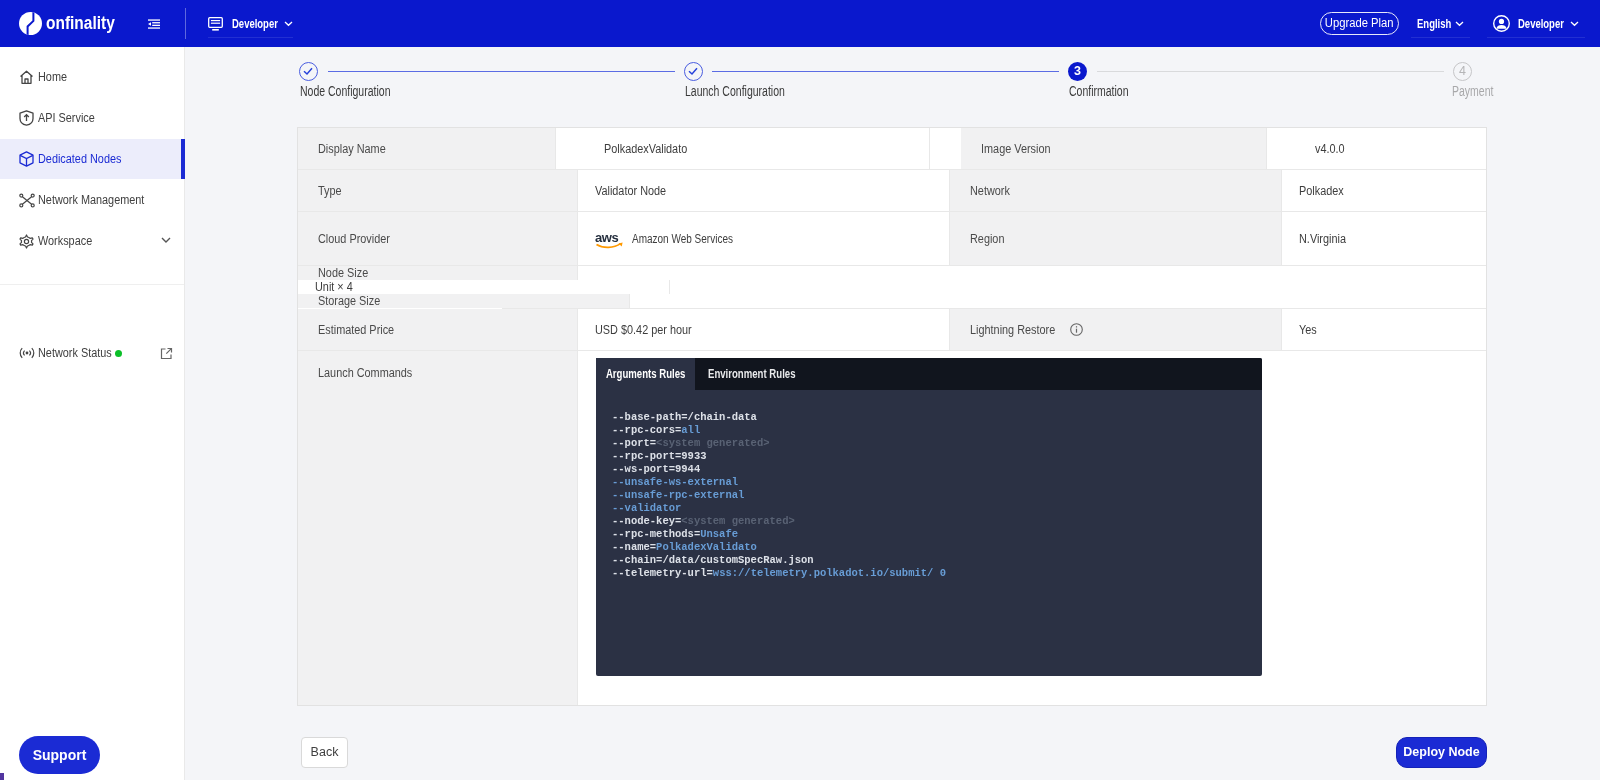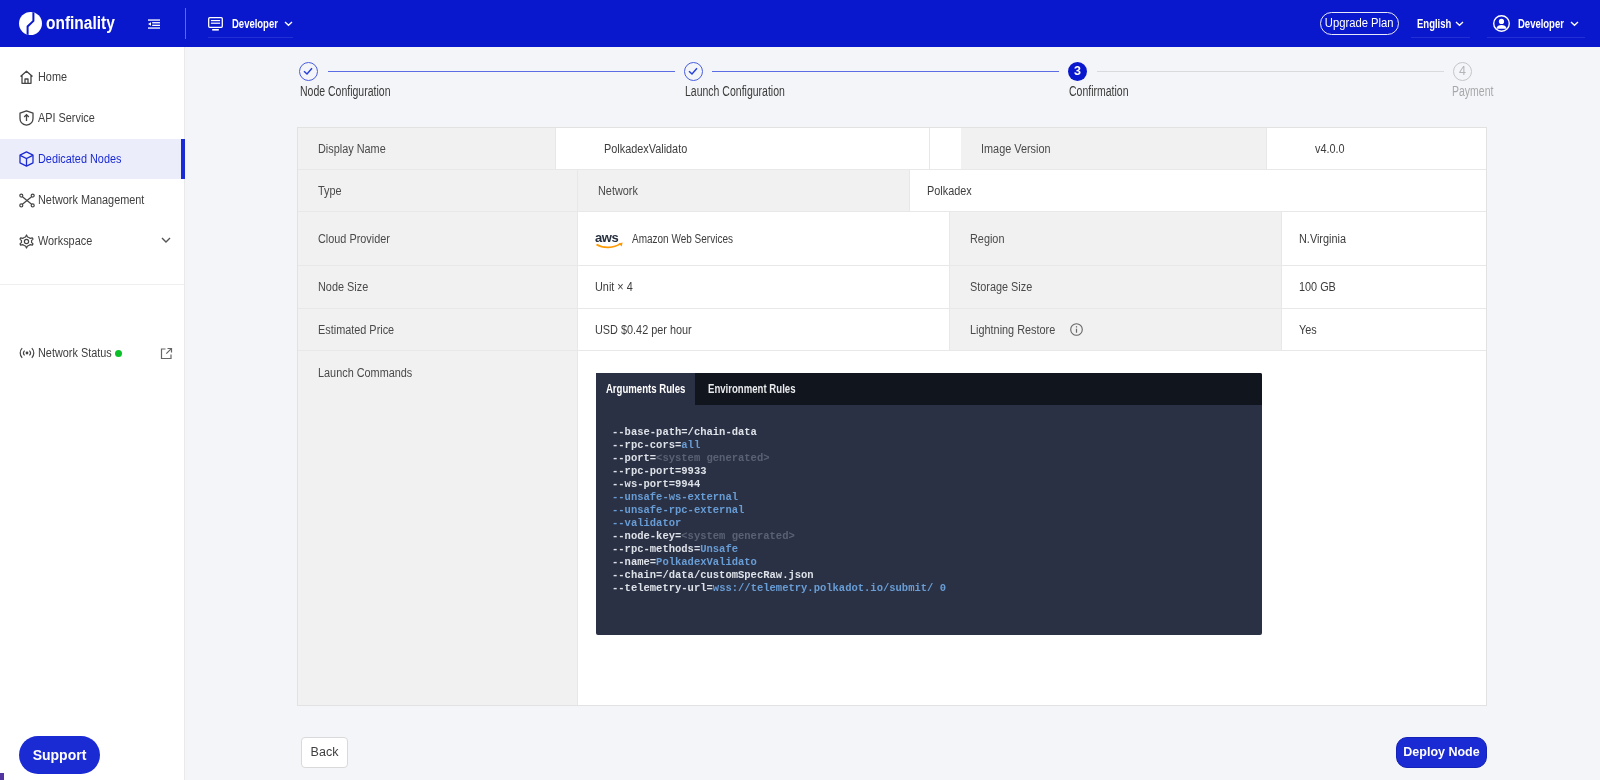--- a/index.html
+++ b/index.html
@@ -57,21 +57,21 @@
 .tbl { position:absolute; left:297px; top:127px; width:1190px; background:#fff; border:1px solid #e2e2e2; }
 .row { display:flex; border-bottom:1px solid #e8e8e8; }
 .row:last-child { border-bottom:none; }
 .cell { position:relative; display:flex; align-items:center; font-size:12.5px; color:#3d3d3d; }
 .lab { background:#f1f1f2; color:#4a4a4a; padding-left:20px; border-right:1px solid #e8e8e8; }
 .val { background:#fff; padding-left:17px; }
 .c1 { width:280px; } .c2 { width:372px; border-right:1px solid #e8e8e8; } .c3 { width:332px; } .c4 { width:204px; }
 .cwide { width:908px; }
 
 
-.code { position:absolute; left:18px; top:22px; width:666px; height:262px; background:#2b3144; border-radius:2px; }
+.code { position:absolute; left:18px; top:7px; width:666px; height:318px; background:#2b3144; border-radius:2px; }
 .tabbar { position:absolute; left:0; top:0; width:666px; height:32px; background:#11151e; border-radius:2px 2px 0 0; }
 .tab1 { position:absolute; left:0; top:0; width:99px; height:32px; background:#2b3144; color:#fff; font-size:12px; text-align:center; line-height:32px; white-space:nowrap; }
 .tab2 { position:absolute; left:112px; top:0; height:32px; color:#e9eaec; font-size:12px; line-height:32px; white-space:nowrap; }
 .codebody { position:absolute; left:16px; top:53px; font-family:"Liberation Mono",monospace; font-size:10.5px; font-weight:700; line-height:13px; color:#dde1e8; white-space:pre; }
 .cb { color:#689dd6; }
 .cg { color:#596274; }
 
 
 .backbtn { position:absolute; left:301px; top:737px; width:47px; height:31px; background:#fff; border:1px solid #d9d9d9; border-radius:4px; font-size:12.5px; color:#404040; text-align:center; line-height:29px; }
 .deploybtn { position:absolute; left:1396px; top:737px; width:91px; height:31px; background:#1b2bd4; border:1px solid #1422b8; border-radius:11px; font-size:12.5px; font-weight:700; color:#fff; text-align:center; line-height:29px; }
@@ -243,20 +243,23 @@
         <span class="sx">Image Version</span>
       </div>
     <div class="cell val c4">
         <span class="sx">v4.0.0</span>
       </div>
   </div>
   <div class="row" style="height:42px;">
     <div class="cell lab c1">
         <span class="sx">Type</span>
       </div>
+    <div class="cell val c2">
+        <span class="sx">Validator Node</span>
+      </div>
     <div class="cell lab c3">
         <span class="sx">Network</span>
       </div>
     <div class="cell val c4">
         <span class="sx">Polkadex</span>
       </div>
   </div>
   <div class="row" style="height:54px;">
     <div class="cell lab c1">
         <span class="sx">Cloud Provider</span>
@@ -269,21 +272,21 @@
       </svg>
       <span class="sx" style="transform:scaleX(.8);">Amazon Web Services</span>
     </div>
     <div class="cell lab c3">
         <span class="sx">Region</span>
       </div>
     <div class="cell val c4">
         <span class="sx">N.Virginia</span>
       </div>
   </div>
-  <div class="row" style="height:43px;">
+  <div class="row" style="height:43px;flex-direction:column;">
     <div class="cell lab c1">
         <span class="sx">Node Size</span>
       </div>
     <div class="cell val c2">
         <span class="sx">Unit × 4</span>
       </div>
     <div class="cell lab c3">
         <span class="sx">Storage Size</span>
       </div>
     <div class="cell val c4">

